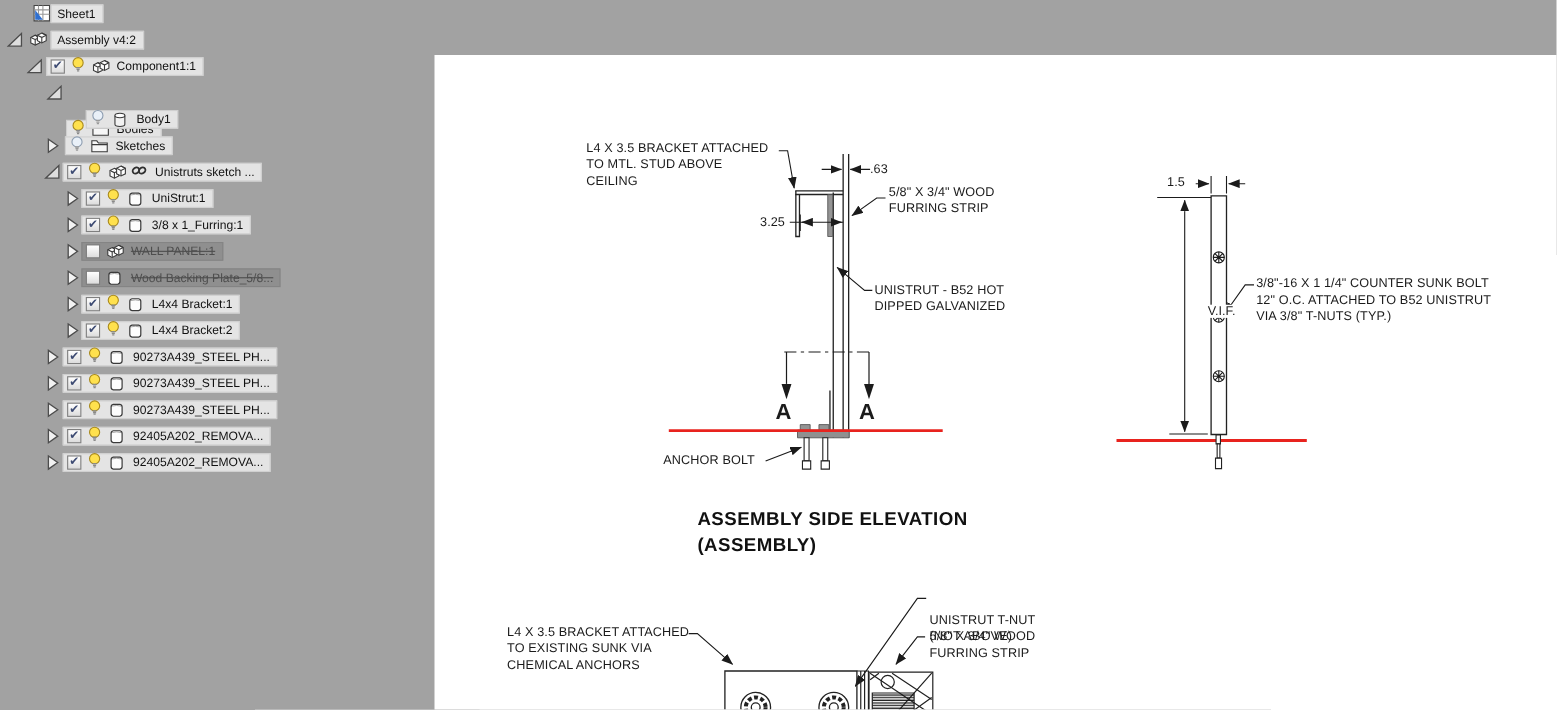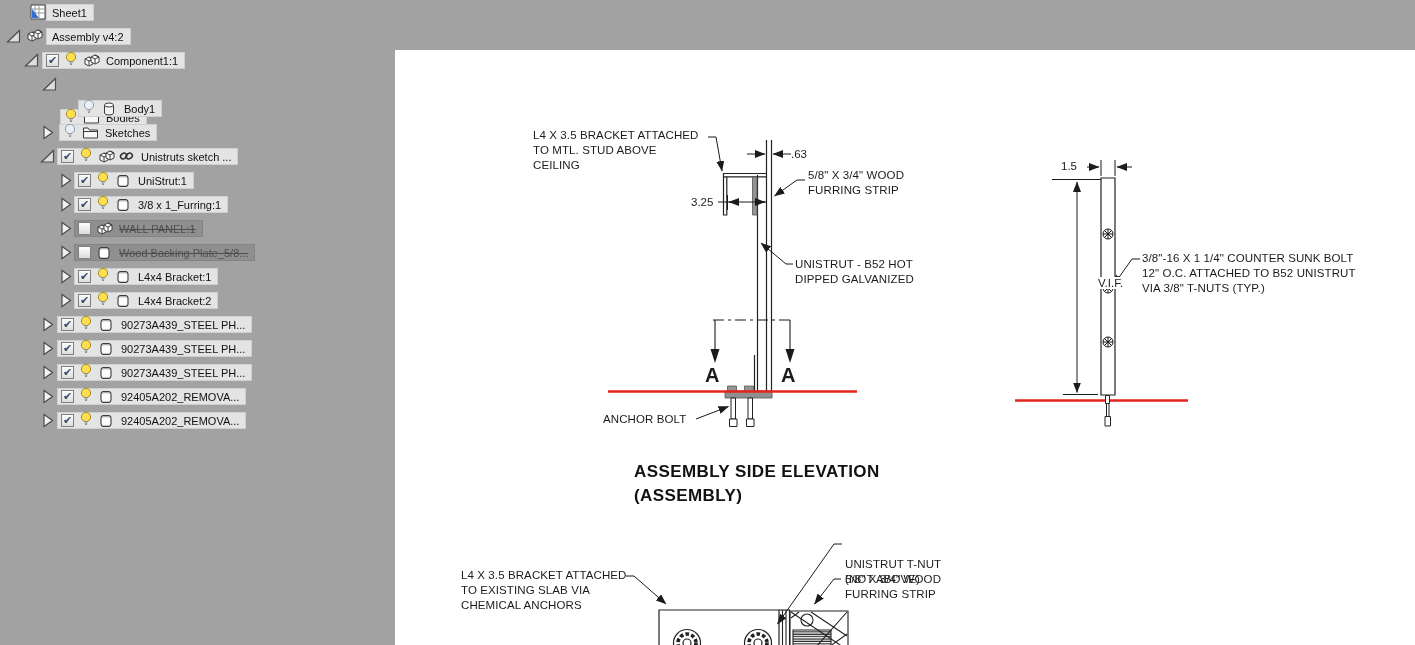--- a/index.html
+++ b/index.html
@@ -492,21 +492,21 @@
     <div class="dim" style="left:666px;top:110px;">1.5</div>
     <div class="dim vif" style="left:665px;top:227px;margin-left:36px;">V.I.F.</div>
     <div class="note" style="left:747px;top:201px;">
       <div>3/8"-16 X  1 1/4" COUNTER SUNK BOLT</div>
       <div>12" O.C. ATTACHED TO B52 UNISTRUT</div>
       <div>VIA 3/8" T-NUTS (TYP.)</div>
     </div>
 
     <div class="note" style="left:66px;top:518px;">
       <div>L4 X 3.5 BRACKET ATTACHED</div>
-      <div>TO EXISTING SLAB VIA</div>
+      <div>TO EXISTING SUNK VIA</div>
       <div>CHEMICAL ANCHORS</div>
     </div>
     <div class="note" style="left:450px;top:487px;margin-top:20px;">
       <div>UNISTRUT T-NUT</div>
       <div>(NOT ABOVE)</div>
     </div>
     <div class="note" style="left:450px;top:522px;">
       <div>5/8" X 3/4" WOOD</div>
       <div>FURRING STRIP</div>
     </div>

